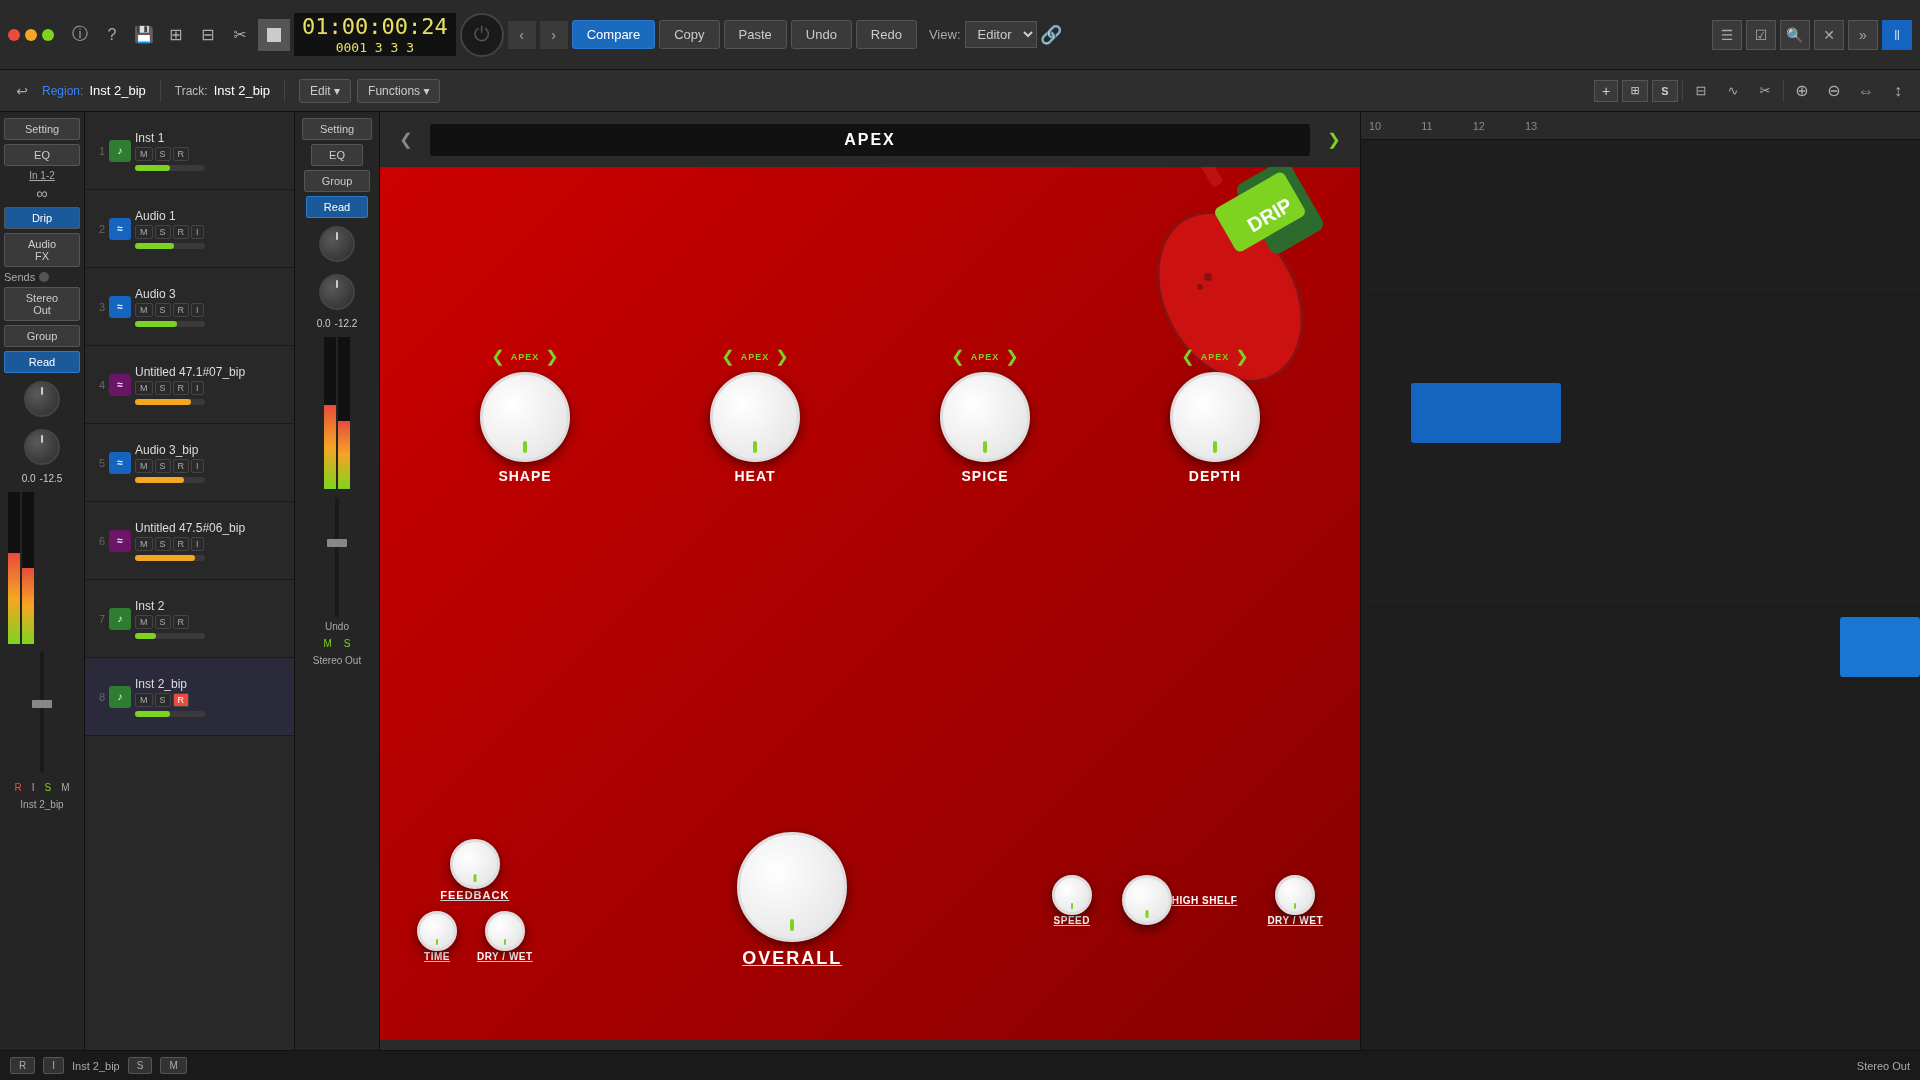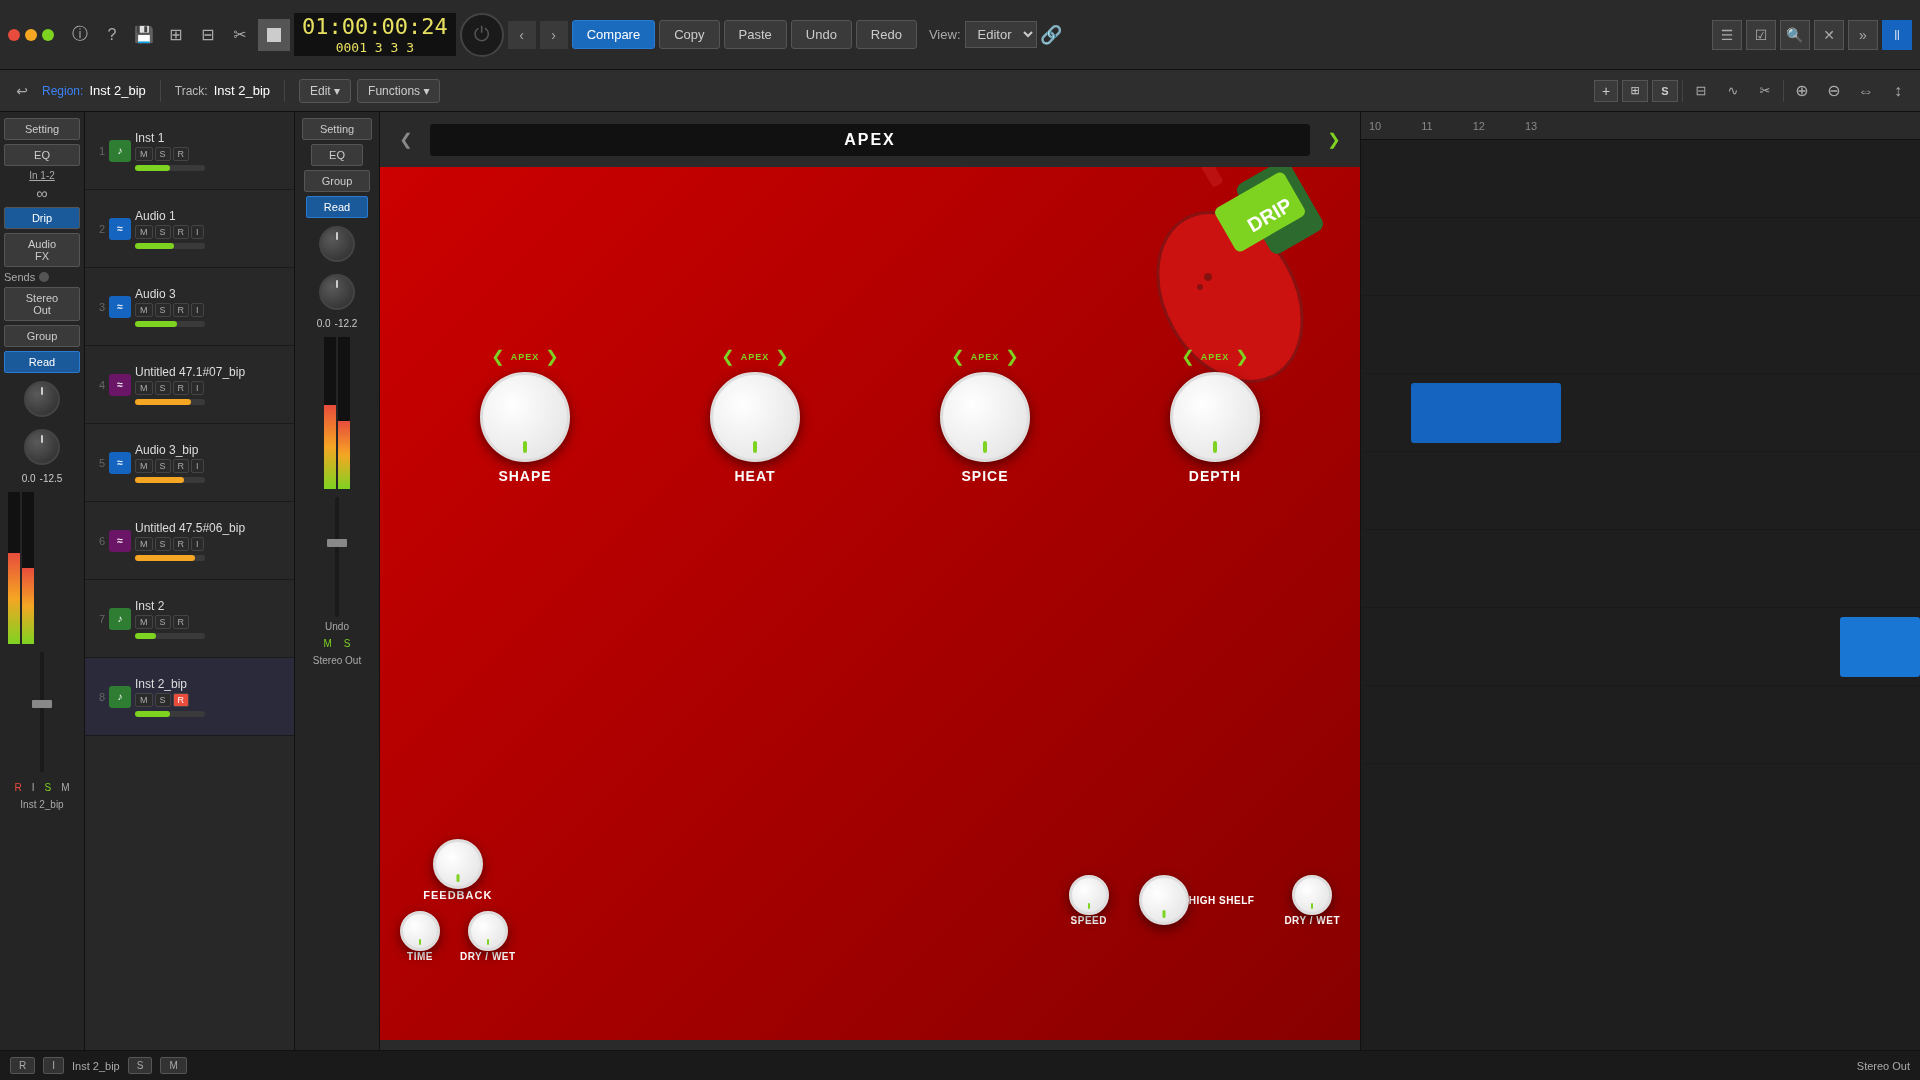--- a/index.html
+++ b/index.html
@@ -324,21 +324,22 @@
       font-size: 14px; font-weight: bold; color: #fff;
       letter-spacing: 1px; text-align: center;
     }
     .apex-arrow {
       color: #7ed321; font-size: 16px; cursor: pointer;
     }
     .bottom-section {
       position: absolute;
       bottom: 0; left: 0; right: 0;
       height: 260px;
-      padding: 0 20px 20px;
+      padding: 0 37px 20px;
+      text-decoration: underline;
     }
     .bottom-row {
       display: flex; align-items: center; justify-content: space-between;
       height: 100%;
     }
     .bottom-left { display: flex; flex-direction: column; align-items: center; gap: 10px; }
     .bottom-center { display: flex; flex-direction: column; align-items: center; gap: 6px; }
     .bottom-right { display: flex; gap: 30px; align-items: center; }
     .plugin-knob-sm { width: 50px; height: 50px; }
     .plugin-knob-sm::after {
@@ -809,20 +810,24 @@
                 <div class="plugin-knob plugin-knob-xs"></div>
                 <span class="sub-label-sm">TIME</span>
               </div>
               <div style="display:flex;flex-direction:column;align-items:center;">
                 <div class="plugin-knob plugin-knob-xs"></div>
                 <span class="sub-label-sm">DRY / WET</span>
               </div>
             </div>
           </div>
 
+          <div class="bottom-center">
+            <div class="plugin-knob plugin-knob-lg"></div>
+            <span class="overall-label">OVERALL</span>
+          </div>
 
           <div class="bottom-right">
             <div style="display:flex;flex-direction:column;align-items:center;">
               <div class="plugin-knob plugin-knob-xs"></div>
               <span class="sub-label-sm">SPEED</span>
             </div>
             <div style="display:flex;flex-direction:row;align-items:center;">
               <div class="plugin-knob plugin-knob-sm"></div>
               <span class="sub-label-sm">HIGH SHELF</span>
             </div>

